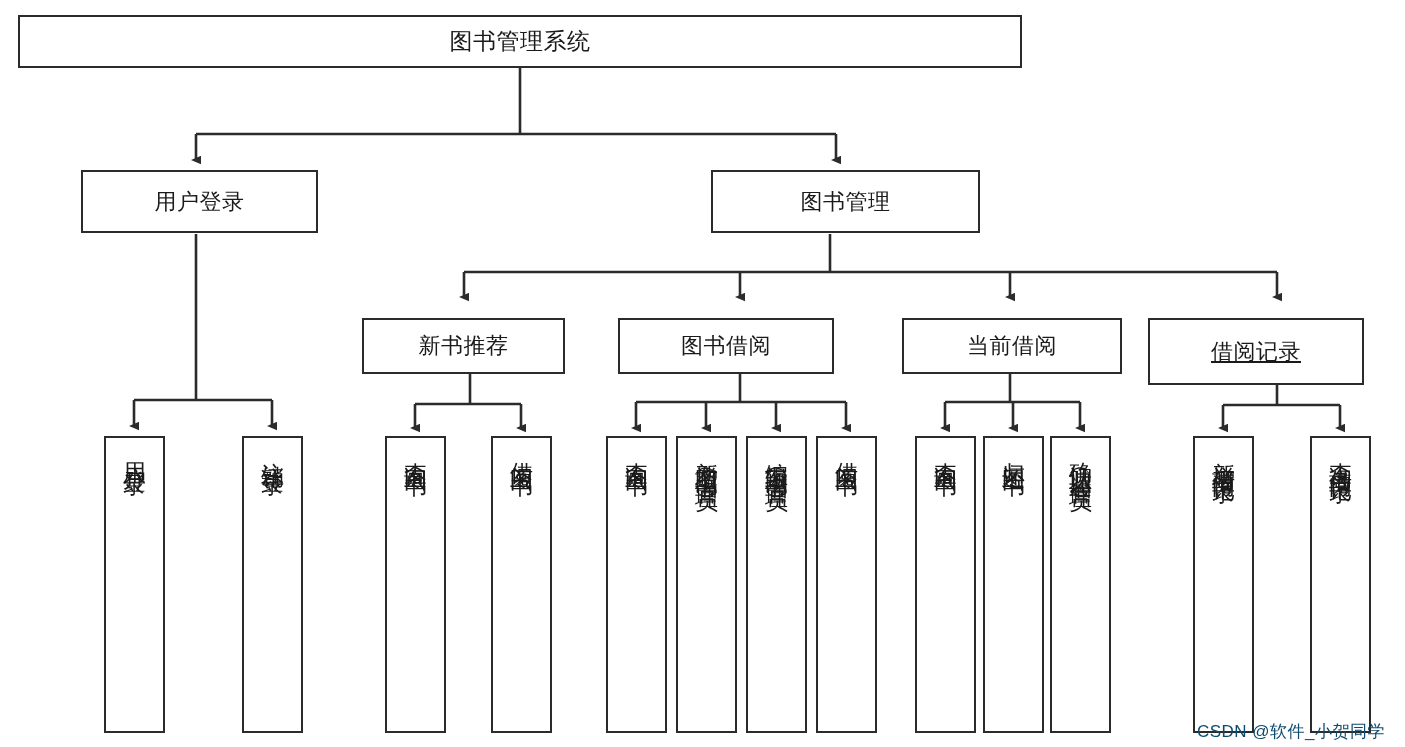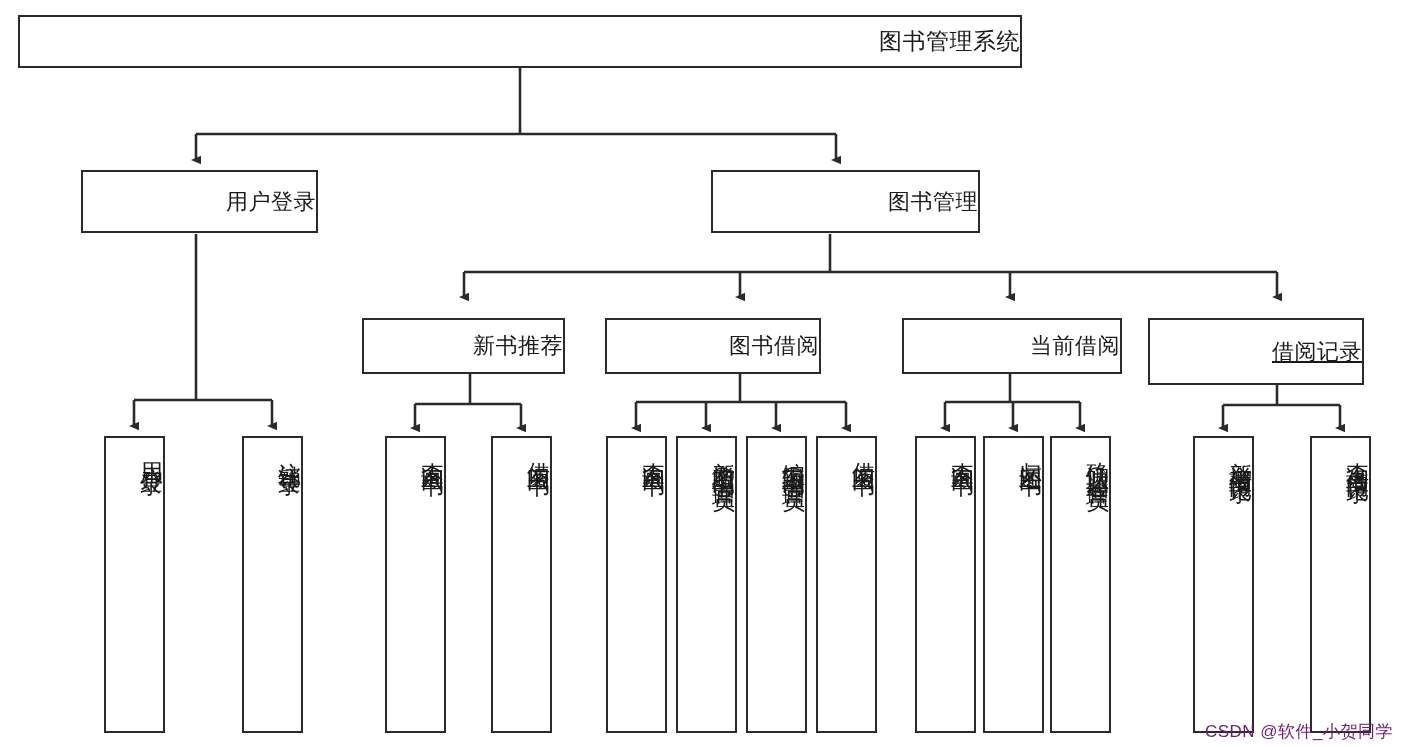--- a/index.html
+++ b/index.html
@@ -26,21 +26,21 @@
     height: 747px;
     pointer-events: none;
   }
   .node {
     position: absolute;
     box-sizing: border-box;
     background: #ffffff;
     border: 2px solid #2b2b2b;
     display: flex;
     align-items: center;
-    justify-content: flex-end;
+    justify-content: center;
     color: #1a1a1a;
     z-index: 2;
   }
   .node .label {
     display: block;
     line-height: 1.18;
     letter-spacing: 0.5px;
   }
   
   .node.h .label {
@@ -58,24 +58,24 @@
   .node.v .label {
     writing-mode: vertical-rl;
     text-orientation: upright;
     font-size: 23px;
     line-height: 1.0;
     letter-spacing: 4px;
     white-space: nowrap;
   }
   .watermark {
     position: absolute;
-    right: 12px;
+    right: 20px;
     bottom: 4px;
     font-size: 17px;
-    color: #701a75;
+    color: #0c4a6e;
     z-index: 5;
     white-space: nowrap;
     letter-spacing: 0.5px;
   }
 </style>
 </head>
 <body>
 
 <div id="canvas">
 
@@ -138,21 +138,21 @@
   </div>
 
   <div class="node h" style="left:711px; top:170px; width:269px; height:63px;">
     <span class="label">图书管理</span>
   </div>
 
   <div class="node h" style="left:362px; top:318px; width:203px; height:56px;">
     <span class="label">新书推荐</span>
   </div>
 
-  <div class="node h" style="left:605px; top:318px; width:216px; height:56px;">
+  <div class="node h" style="left:618px; top:318px; width:216px; height:56px;">
     <span class="label">图书借阅</span>
   </div>
 
   <div class="node h" style="left:902px; top:318px; width:220px; height:56px;">
     <span class="label">当前借阅</span>
   </div>
 
   <div class="node h" style="left:1148px; top:318px; width:216px; height:67px;text-decoration:underline;">
     <span class="label">借阅记录</span>
   </div>

